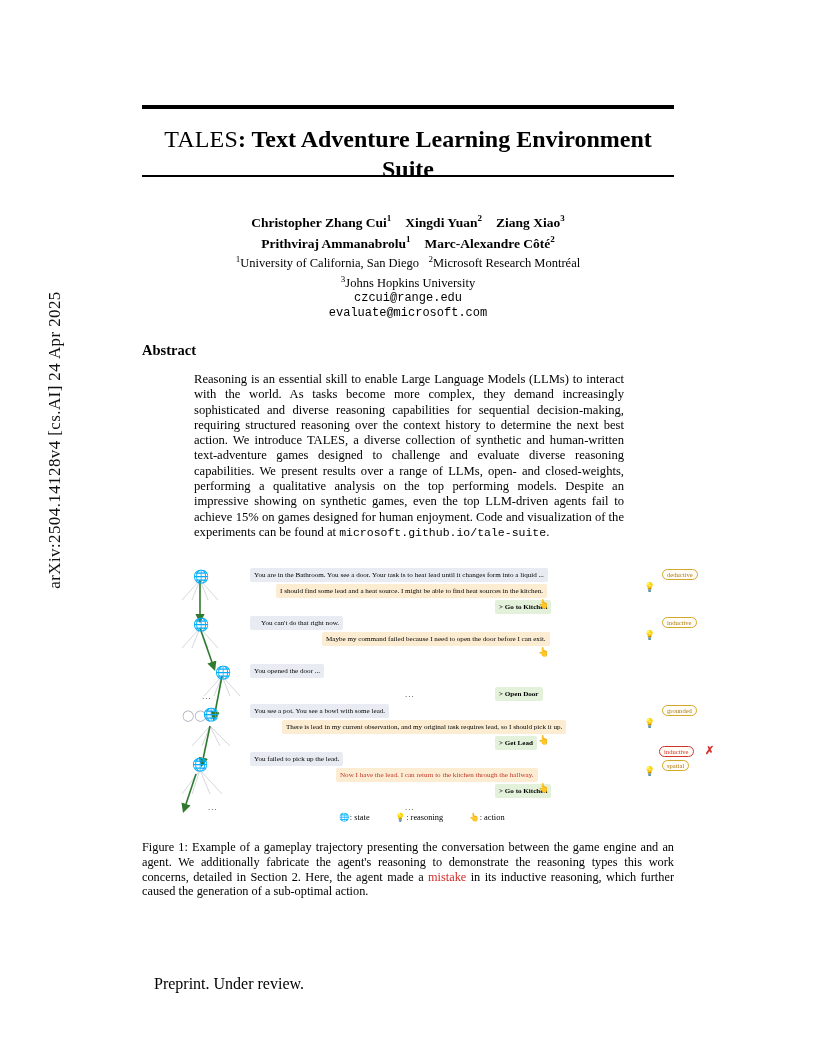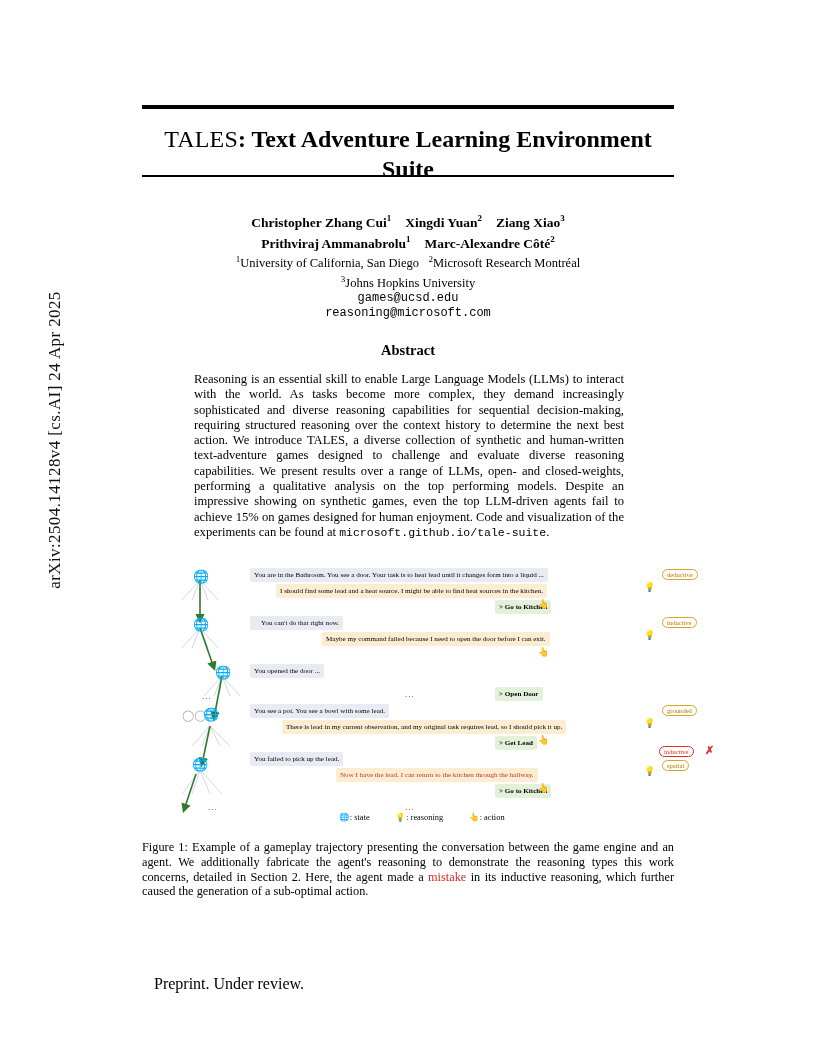--- a/index.html
+++ b/index.html
@@ -103,21 +103,20 @@
     font-weight: normal;
   }
   sup { font-size: 9px; vertical-align: super; }
 
   
   .abstract-head {
     position: absolute;
     left: 0;
     top: 342px;
     width: 532px;
-    text-align: center;
     font-size: 14.5px;
     font-weight: bold;
   }
   .abstract-body {
     position: absolute;
     left: 52px;
     top: 372px;
     width: 430px;
     font-size: 12.6px;
     line-height: 15.3px;
@@ -223,22 +222,22 @@
     </div>
     <div class="line2">
       <span>Prithviraj Ammanabrolu</span><sup>1</sup><span class="gap"></span><span>Marc-Alexandre Côté</span><sup>2</sup>
     </div>
     <div class="affil">
       <sup>1</sup><span>University of California, San Diego</span>&nbsp;&nbsp;&nbsp;<sup>2</sup><span>Microsoft Research Montréal</span>
     </div>
     <div class="affil">
       <sup>3</sup><span>Johns Hopkins University</span>
     </div>
-    <div class="email">games@ucsd.edu</div>
-    <div class="email">reasoning@microsoft.com</div>
+    <div class="email">czcui@range.edu</div>
+    <div class="email">evaluate@microsoft.com</div>
   </div>
 
   <div class="abstract-head">Abstract</div>
   <div class="abstract-body">
     <span>Reasoning is an essential skill to enable Large Language Models (LLMs) to interact with the world. As tasks become more complex, they demand increasingly sophisticated and diverse reasoning capabilities for sequential decision-making, requiring structured reasoning over the context history to determine the next best action. We introduce TALES, a diverse collection of synthetic and human-written text-adventure games designed to challenge and evaluate diverse reasoning capabilities. We present results over a range of LLMs, open- and closed-weights, performing a qualitative analysis on the top performing models. Despite an impressive showing on synthetic games, even the top LLM-driven agents fail to achieve 15% on games designed for human enjoyment. Code and visualization of the experiments can be found at </span><span class="mono">microsoft.github.io/tale-suite</span><span>.</span>
   </div>
 
   <div class="figure">
 
     <svg class="arrows" width="504" height="280">

